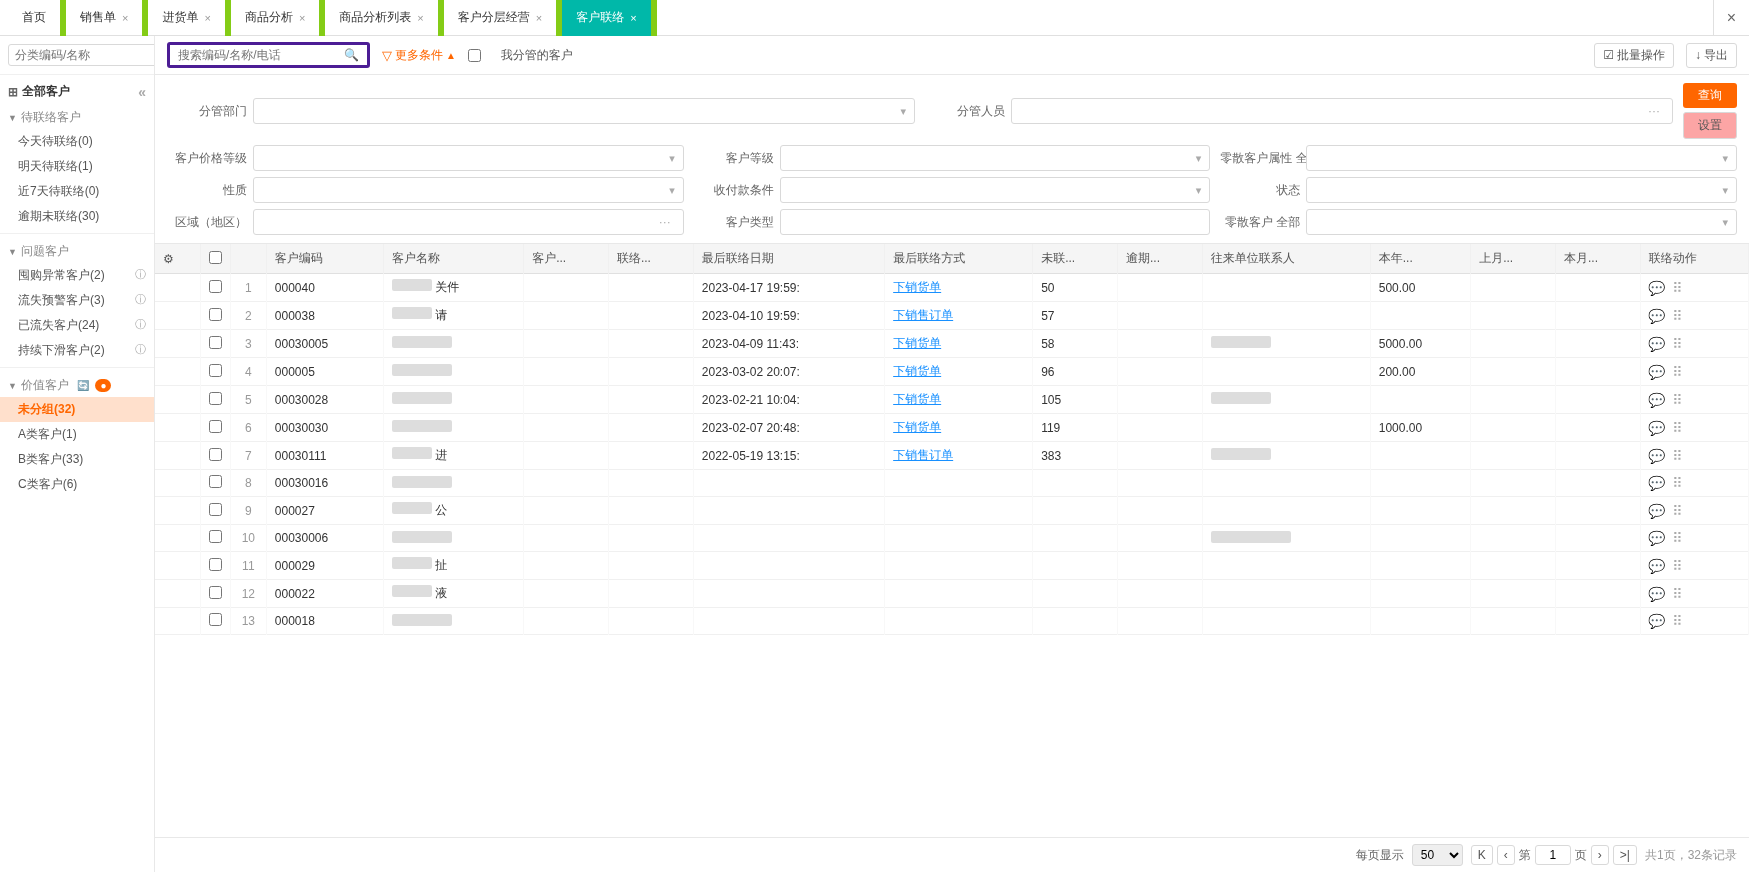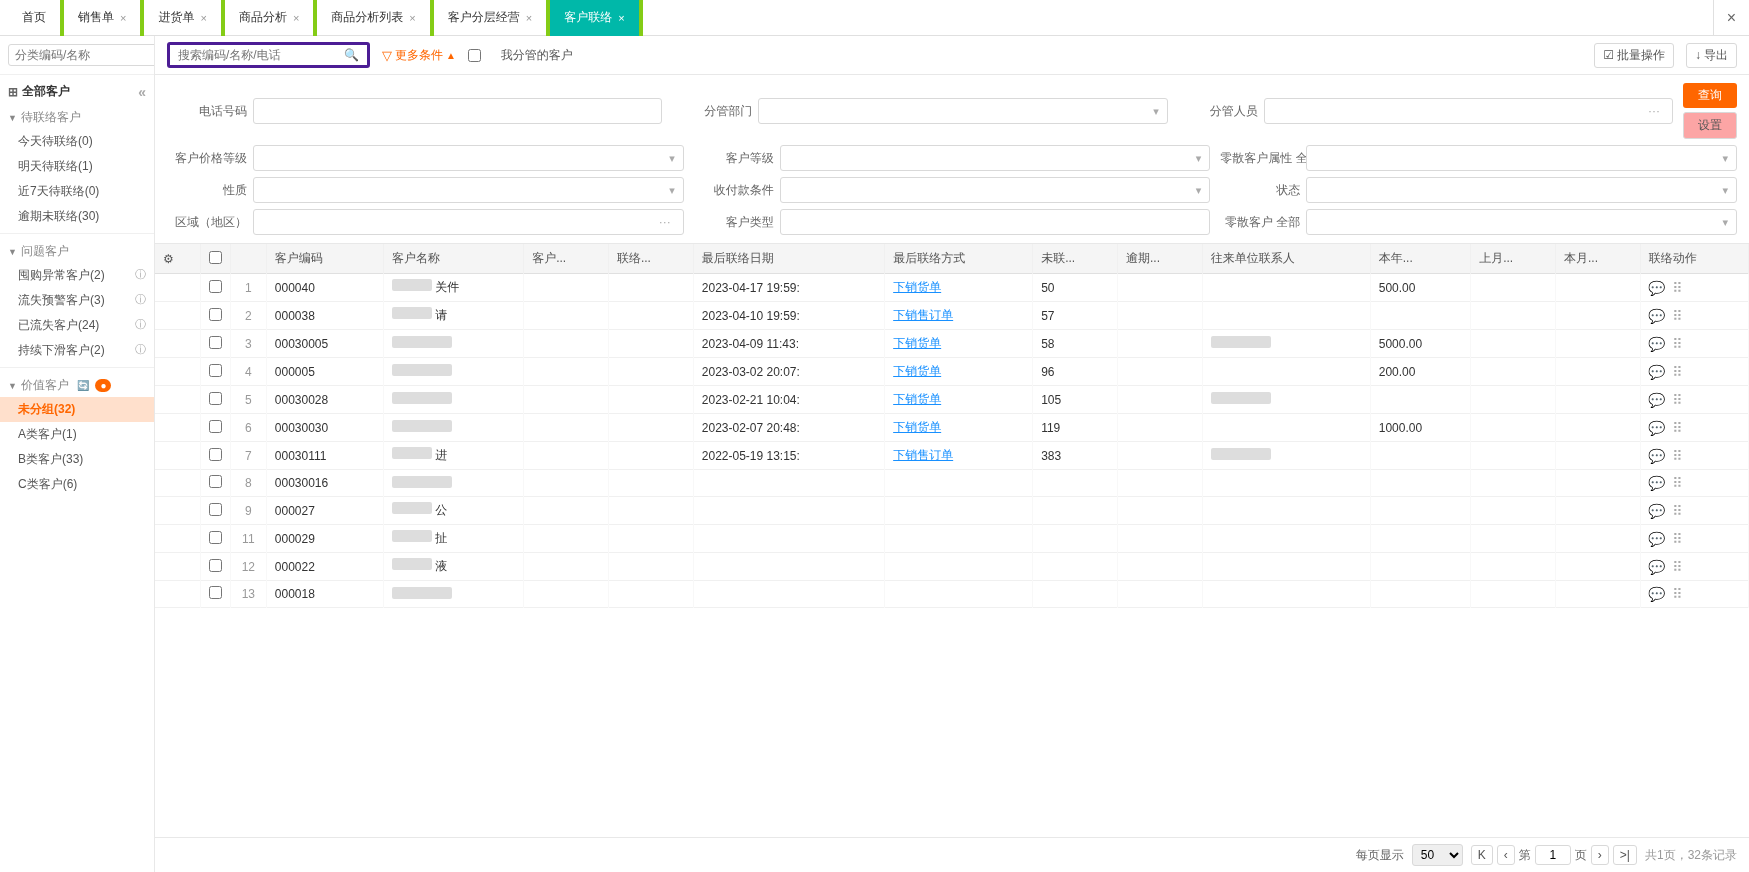--- a/index.html
+++ b/index.html
@@ -1,20 +1,20 @@
 <!DOCTYPE html>
 <html><head>
   <meta charset="utf-8">
   <style>
     * { box-sizing: border-box; margin: 0; padding: 0; font-family: "Microsoft YaHei", "PingFang SC", sans-serif; font-size: 12px; }
     body { background: #f5f5f5; overflow: hidden; width: 1749px; height: 872px; }
 
     
     .top-nav { display: flex; align-items: center; background: #fff; border-bottom: 1px solid #e0e0e0; height: 36px; padding: 0 0 0 8px; }
-    .top-nav .nav-tab { padding: 0 14px; height: 36px; display: flex; align-items: center; cursor: pointer; font-size: 13px; color: #333; border-right: 4px solid #84cc16; position: relative; white-space: nowrap; }
+    .top-nav .nav-tab { padding: 0 14px; height: 36px; display: flex; align-items: center; cursor: pointer; font-size: 13px; color: #333; border-right: 6px solid #84cc16; position: relative; white-space: nowrap; }
     .top-nav .nav-tab.home { color: #333; }
     .top-nav .nav-tab .close-icon { margin-left: 6px; color: #999; font-size: 11px; cursor: pointer; }
     .top-nav .nav-tab.active { background: #00b8a9; color: #fff; }
     .top-nav .nav-tab.active .close-icon { color: #fff; }
     .top-nav .win-close { margin-left: auto; width: 36px; height: 36px; display: flex; align-items: center; justify-content: center; cursor: pointer; font-size: 16px; color: #666; border-left: 1px solid #e0e0e0; }
 
     
     .main-layout { display: flex; height: calc(872px - 36px); }
 
     
@@ -223,24 +223,20 @@
       </button>
       <button class="export-btn">
         <span>↓</span>
         <span>导出</span>
       </button>
     </div>
 
     <div class="adv-filter">
 
       <div class="adv-filter-row">
-        <div class="filter-field">
-          <label>电话号码</label>
-          <input type="text" value="" style="">
-        </div>
         <div class="filter-field">
           <label>分管部门</label>
           <div class="dropdown">
             <span></span>
             <span class="chevron">▾</span>
           </div>
         </div>
         <div class="filter-field">
           <label>分管人员</label>
           <div class="dropdown">
@@ -550,20 +546,43 @@
       <td>
         <div class="action-icons">
           <span class="action-icon">💬</span>
           <span class="action-icon">⠿</span>
         </div>
       </td>
     </tr>
             <tr>
       <td class="col-settings"></td>
       <td class="col-checkbox"><input type="checkbox" style=""></td>
+      <td class="col-seq">10</td>
+      <td>00030006</td>
+      <td><span class="blurred" style="background:#ddd;display:inline-block;min-width:60px;height:12px;border-radius:2px;"> </span></td>
+      <td></td>
+      <td></td>
+      <td></td>
+      <td></td>
+      <td></td>
+      <td></td>
+      <td><span class="blurred" style="background:#ddd;display:inline-block;min-width:80px;height:12px;border-radius:2px;"> </span></td>
+      <td></td>
+      <td></td>
+      <td></td>
+      <td>
+        <div class="action-icons">
+          <span class="action-icon">💬</span>
+          <span class="action-icon">⠿</span>
+        </div>
+      </td>
+    </tr>
+            <tr>
+      <td class="col-settings"></td>
+      <td class="col-checkbox"><input type="checkbox" style=""></td>
       <td class="col-seq">11</td>
       <td>000029</td>
       <td><span style="background:#ddd;display:inline-block;min-width:40px;height:12px;border-radius:2px;"> </span>&nbsp;扯</td>
       <td></td>
       <td></td>
       <td></td>
       <td></td>
       <td></td>
       <td></td>
       <td></td>

